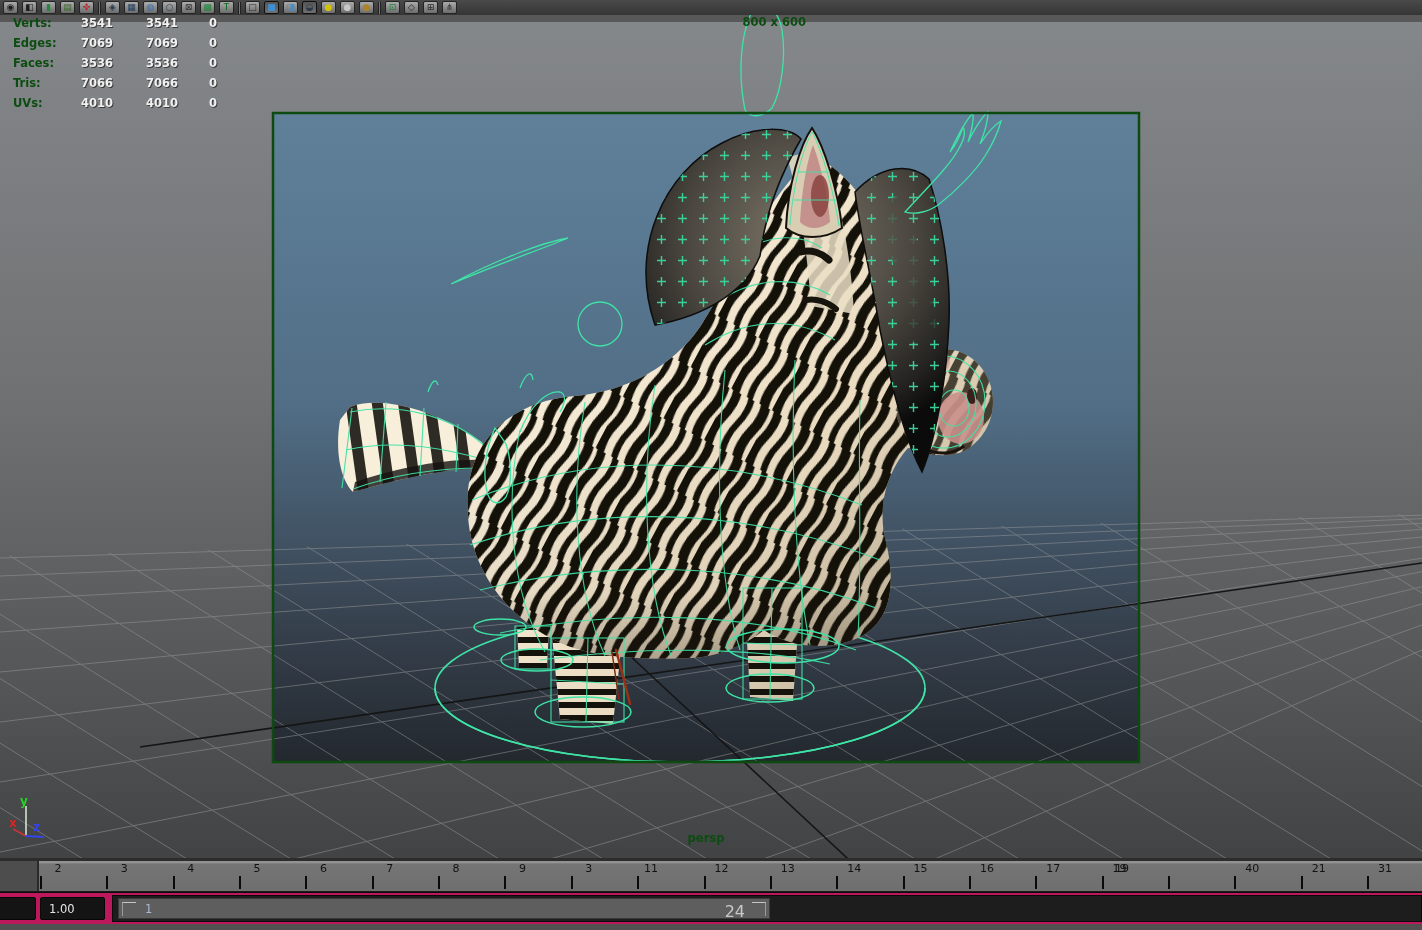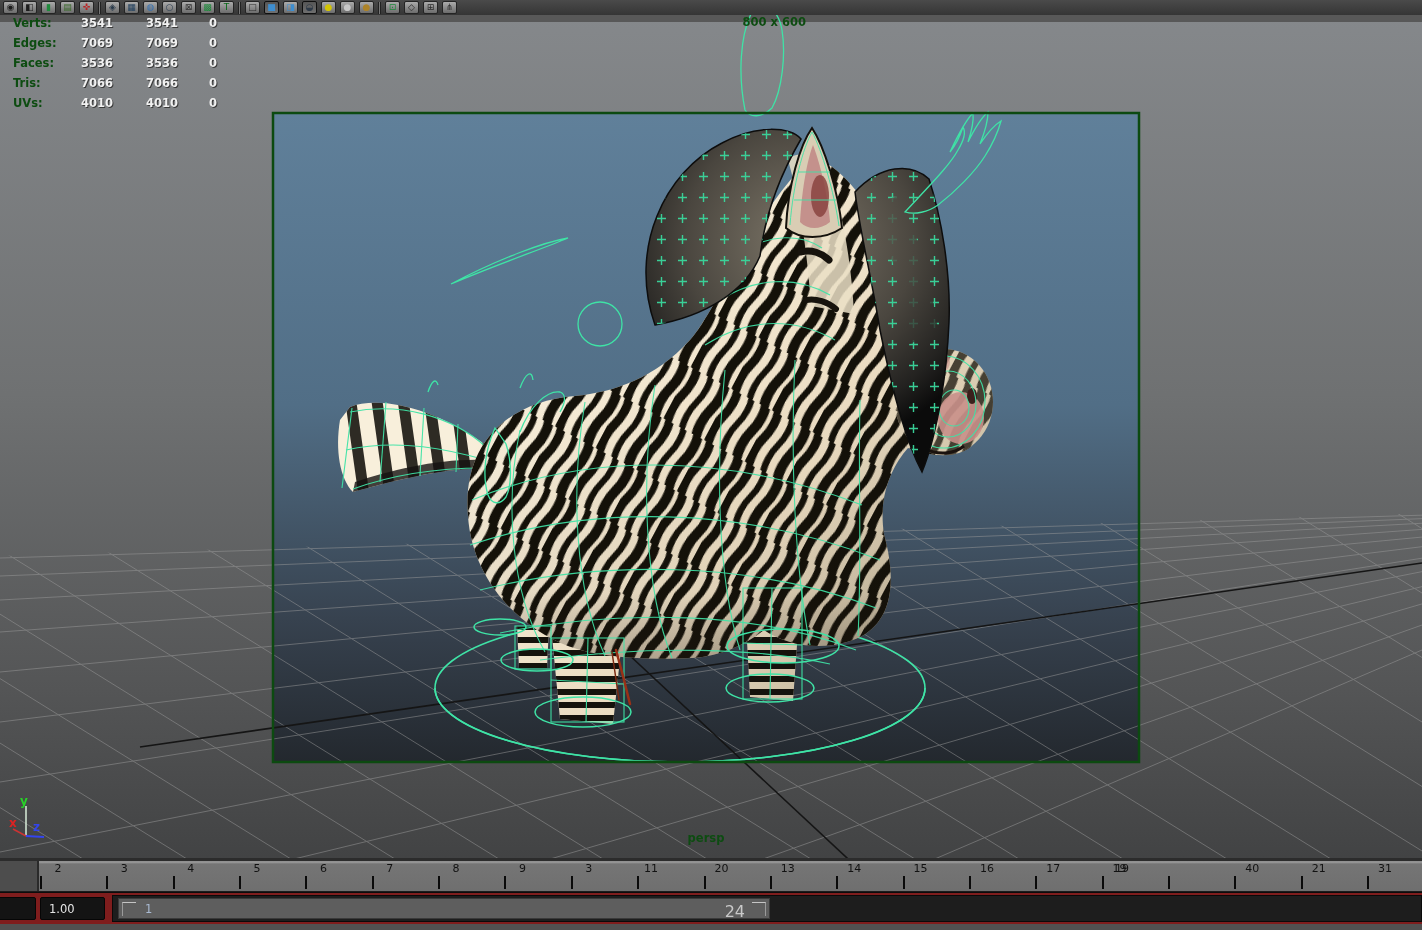--- a/index.html
+++ b/index.html
@@ -35,21 +35,21 @@
   #timeslider{position:absolute;left:0;top:861px;width:1422px;height:31px;z-index:25;
               background:linear-gradient(#8a8a8a,#9a9a9a 4%,#757575 10%,#6f6f6f);
               border-bottom:1px solid #1c1c1c;box-sizing:border-box;overflow:hidden;}
   .ts-label{position:absolute;top:1px;width:40px;text-align:center;
             font-size:11px;color:#121212;}
   .ts-tick{position:absolute;top:15px;width:2px;height:13px;background:#0a0a0a;}
   #playhead{position:absolute;left:0;top:0;width:39px;height:31px;background:#4d4d4d;
             border-right:2px solid #2a2a2a;box-sizing:border-box;}
   
   #rangerow{position:absolute;left:0;top:892px;width:1422px;height:32px;z-index:25;
-            background:#7f1d1d;border-top:1px solid #0c0c0c;box-sizing:border-box;}
+            background:#be185d;border-top:1px solid #0c0c0c;box-sizing:border-box;}
   .rr-field{position:absolute;top:4px;height:23px;background:#141414;border:1px solid #060606;
             border-radius:2px;color:#e4e4e4;font-size:11.5px;line-height:22px;
             padding-left:8px;box-sizing:border-box;}
   #rr-field-cut{left:-6px;width:42px;}
   #rr-field-start{left:40px;width:65px;}
   #rr-groove{position:absolute;left:112px;top:2px;width:1310px;height:27px;background:#1d1d1d;
              border:1px solid #0a0a0a;box-sizing:border-box;}
   #rr-bar{position:absolute;left:5px;top:2px;width:652px;height:21px;background:#5e5e5e;
           border:1px solid #3a3a3a;box-sizing:border-box;}
   .rr-handle{position:absolute;top:3px;width:14px;height:14px;border:1px solid #9a9a9a;
@@ -398,21 +398,21 @@
       <div class="ts-label" style="left: 369.75px;">7</div>
       <div class="ts-tick" style="left: 371.75px;"></div>
       <div class="ts-label" style="left: 436.1px;">8</div>
       <div class="ts-tick" style="left: 438.1px;"></div>
       <div class="ts-label" style="left: 502.45px;">9</div>
       <div class="ts-tick" style="left: 504.45px;"></div>
       <div class="ts-label" style="left: 568.8px;">3</div>
       <div class="ts-tick" style="left: 570.8px;"></div>
       <div class="ts-label" style="left: 631px;">11</div>
       <div class="ts-tick" style="left: 637.15px;"></div>
-      <div class="ts-label" style="left: 701.5px;">20</div>
+      <div class="ts-label" style="left: 701.5px;">12</div>
       <div class="ts-tick" style="left: 703.5px;"></div>
       <div class="ts-label" style="left: 767.85px;">13</div>
       <div class="ts-tick" style="left: 769.85px;"></div>
       <div class="ts-label" style="left: 834.2px;">14</div>
       <div class="ts-tick" style="left: 836.2px;"></div>
       <div class="ts-label" style="left: 900.55px;">15</div>
       <div class="ts-tick" style="left: 902.55px;"></div>
       <div class="ts-label" style="left: 966.9px;">16</div>
       <div class="ts-tick" style="left: 968.9px;"></div>
       <div class="ts-label" style="left: 1033.25px;">17</div>

